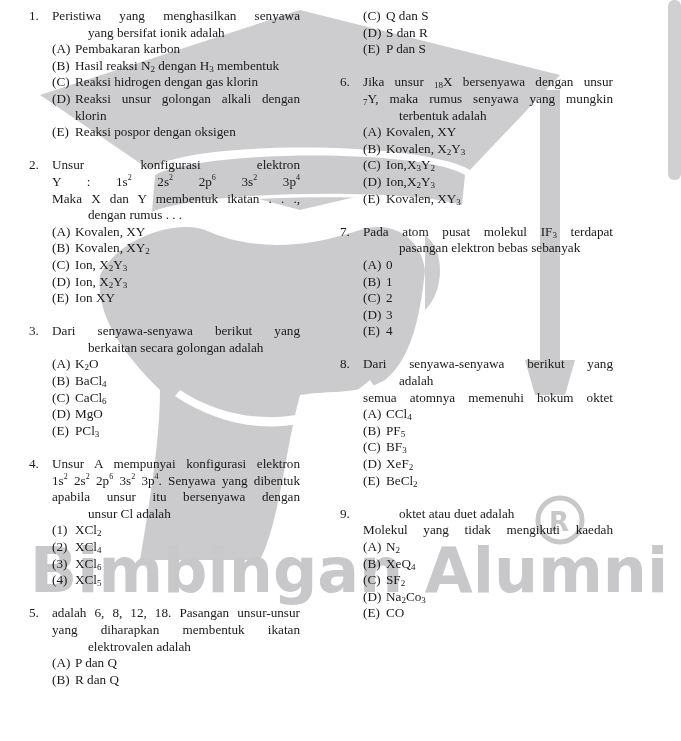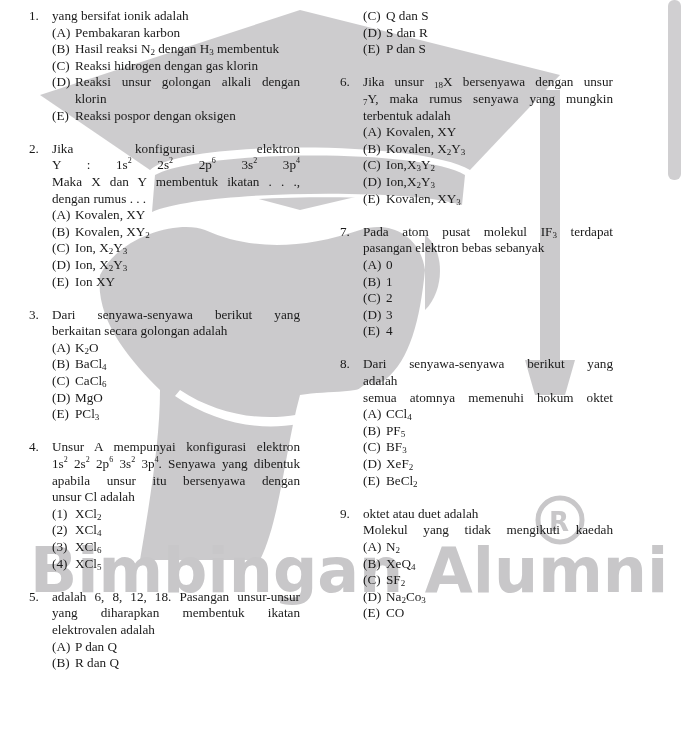--- a/index.html
+++ b/index.html
@@ -10,21 +10,21 @@
     color:#1a1a1a;
   }
   .wm { position:absolute; left:0; top:0; width:681px; height:741px; z-index:0; }
   .col { position:absolute; top:8px; z-index:1; font-size:13.2px; line-height:16.6px; }
   .col.left { left:29px; width:271px; }
   .col.right { left:340px; width:273px; }
   .q { position:relative; padding-left:23px; margin-bottom:16.6px; }
   .q .num { position:absolute; left:0; top:0; }
   .q .stem { text-align:justify; text-align-last:left; }
   .q .stem .line { display:block; text-align:justify; text-align-last:justify; }
-  .q .stem .line.last { text-align-last:left; }
+  .q .stem .line.last { text-align-last:left;margin-left:36px; }
   .opt { position:relative; padding-left:23px; text-align:justify; text-align-last:left; }
   .opt .lbl { position:absolute; left:0; top:0; }
   sub { font-size:9px; vertical-align:-2px; line-height:0; }
   sup { font-size:8px; vertical-align:6px; line-height:0; }
   .cont .opt { }
 </style>
 </head>
 <body>
 
 <svg class="wm" viewBox="0 0 681 741" xmlns="http://www.w3.org/2000/svg">
@@ -50,32 +50,33 @@
 
     <circle cx="560" cy="520" r="22" fill="none" stroke="#c8c7c9" stroke-width="5"></circle>
     <text x="549" y="531" font-family="DejaVu Sans, sans-serif" font-weight="bold" font-size="26" fill="#c8c7c9">R</text>
   </g>
 </svg>
 
 <div class="col left" id="leftcol">
     <div class="q">
       <span class="num">1.</span>
       <div class="stem">
+        <span class="line">Peristiwa yang menghasilkan senyawa</span>
         <span class="line last">yang bersifat ionik adalah</span>
       </div>
       <div class="opt"><span class="lbl">(A)</span><span>Pembakaran karbon</span></div>
       <div class="opt"><span class="lbl">(B)</span><span>Hasil reaksi N<sub>2</sub> dengan H<sub>3</sub> membentuk</span></div>
       <div class="opt"><span class="lbl">(C)</span><span>Reaksi hidrogen dengan gas klorin</span></div>
       <div class="opt"><span class="lbl">(D)</span><span>Reaksi unsur golongan alkali dengan klorin</span></div>
       <div class="opt"><span class="lbl">(E)</span><span>Reaksi pospor dengan oksigen</span></div>
     </div>
     <div class="q">
       <span class="num">2.</span>
       <div class="stem">
-        <span class="line">Jika konfigurasi elektron</span>
+        <span class="line">Unsur konfigurasi elektron</span>
         <span class="line">Y : 1s<sup>2</sup> 2s<sup>2</sup> 2p<sup>6</sup> 3s<sup>2</sup> 3p<sup>4</sup></span>
         <span class="line">Maka X dan Y membentuk ikatan . . .,</span>
         <span class="line last">dengan rumus . . .</span>
       </div>
       <div class="opt"><span class="lbl">(A)</span><span>Kovalen, XY</span></div>
       <div class="opt"><span class="lbl">(B)</span><span>Kovalen, XY<sub>2</sub></span></div>
       <div class="opt"><span class="lbl">(C)</span><span>Ion, X<sub>2</sub>Y<sub>3</sub></span></div>
       <div class="opt"><span class="lbl">(D)</span><span>Ion, X<sub>2</sub>Y<sub>3</sub></span></div>
       <div class="opt"><span class="lbl">(E)</span><span>Ion XY</span></div>
     </div>

